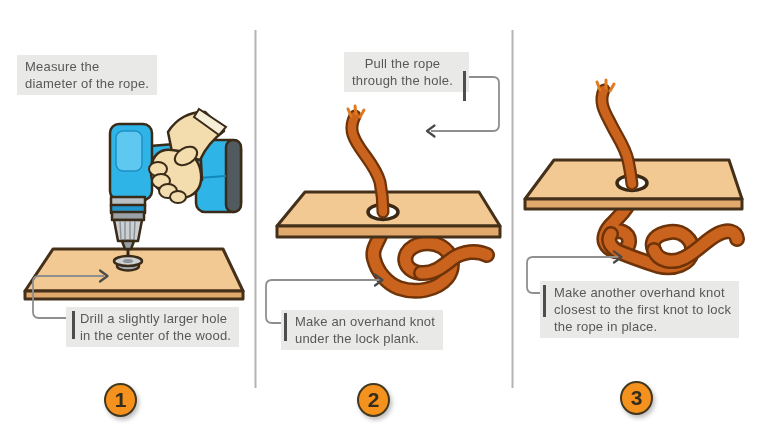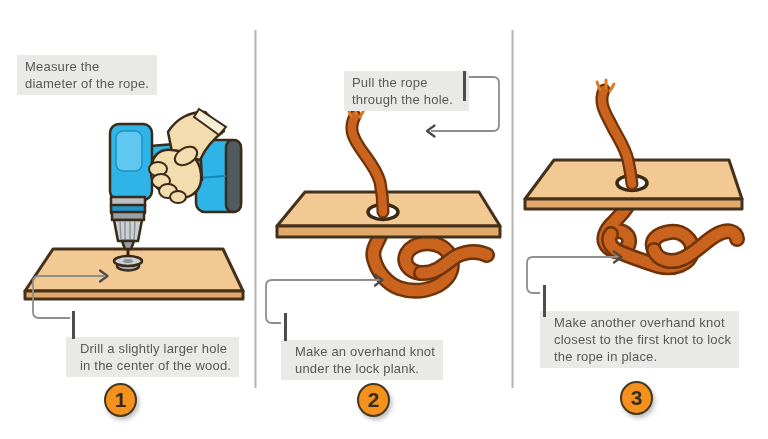--- a/index.html
+++ b/index.html
@@ -6,21 +6,21 @@
   .canvas{
     position:relative;width:768px;height:439px;background:#ffffff;overflow:hidden;
     font-family:"Liberation Sans","DejaVu Sans",sans-serif;
   }
   .art{position:absolute;left:0;top:0;z-index:0;}
   .caption{
     position:absolute;z-index:1;background:#e9e9e7;color:#585858;
     font-size:13px;line-height:17px;letter-spacing:.2px;
     padding:3px 8px;white-space:pre;
   }
-  .caption.tickleft{padding-left:14px;margin-top:30px;}
+  .caption.tickleft{padding-left:14px;}
   .caption.tickright{padding-right:16px;}
   .tick{position:absolute;z-index:2;width:3px;background:#4d4d4d;}
   .badge{
     position:absolute;z-index:1;width:33px;height:34px;border-radius:50%;
     background:#f5921e;border:2.5px solid #42371f;box-sizing:border-box;
     color:#352d1c;font-size:21px;font-weight:bold;
     display:flex;align-items:center;justify-content:center;
     box-shadow:2px 3px 4px rgba(110,110,110,.45);
   }
   
@@ -166,21 +166,21 @@
     </g>
   </svg>
 
   <div class="caption" style="left:17px;top:55px;">Measure the
 diameter of the rope.</div>
 
   <div class="caption tickleft" style="left:66px;top:307px;">Drill a slightly larger hole
 in the center of the wood.</div>
   <div class="tick" style="left:72px;top:311px;height:28px;"></div>
 
-  <div class="caption tickright" style="left:344px;top:71px;">Pull the rope
+  <div class="caption tickright" style="left:344px;top:52px;text-align:center;">Pull the rope
 through the hole.</div>
   <div class="tick" style="left:463px;top:71px;height:30px;"></div>
 
   <div class="caption tickleft" style="left:281px;top:310px;">Make an overhand knot
 under the lock plank.</div>
   <div class="tick" style="left:284px;top:313px;height:28px;"></div>
 
   <div class="caption tickleft" style="left:540px;top:281px;">Make another overhand knot
 closest to the first knot to lock
 the rope in place.</div>

